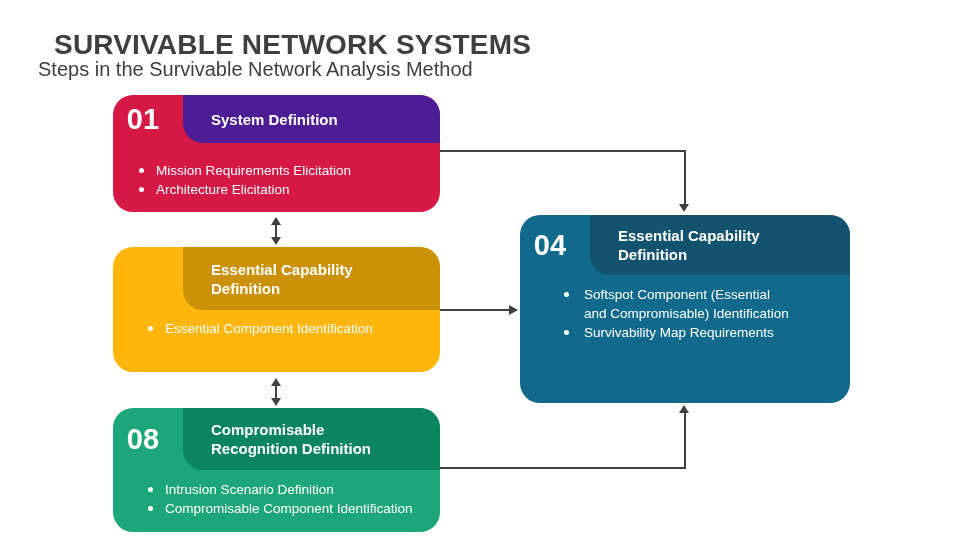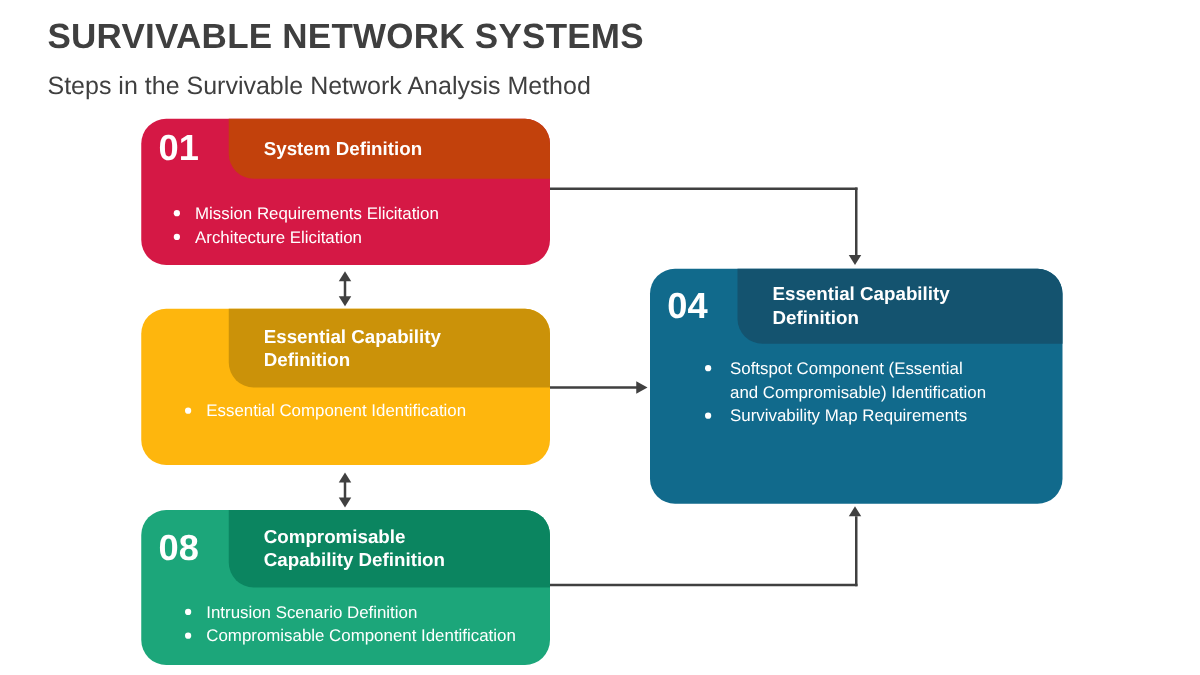--- a/index.html
+++ b/index.html
@@ -4,21 +4,21 @@
 <style>
   html,body{margin:0;padding:0;}
   body{
     width:960px;height:540px;position:relative;overflow:hidden;
     background:var(--background,#fff);
     font-family:"Liberation Sans", sans-serif;
   }
   .stage{position:absolute;left:0;top:0;width:960px;height:540px;}
 
   .slide-title{
-    position:absolute;left:38px;top:13px;margin:0;
+    position:absolute;left:38px;top:13px;margin:16px;
     font-size:28px;font-weight:bold;color:var(--heading,#3F3F3F);
     letter-spacing:.2px;
     text-align:center;
   }
   .slide-subtitle{
     position:absolute;left:38px;top:58px;margin:0;
     font-size:20px;font-weight:normal;color:var(--heading,#3F3F3F);
   }
 
   .card{
@@ -58,42 +58,42 @@
 </style>
 </head>
 <body>
 
 <div class="stage">
 
   <h1 class="slide-title">SURVIVABLE NETWORK SYSTEMS</h1>
   <h2 class="slide-subtitle">Steps in the Survivable Network Analysis Method</h2>
 
   <div class="card" style="left: 113px; top: 95px; width: 327px; height: 117px; background-color: rgb(213, 24, 69);">
-    <div class="card-header" style="height: 48px; background-color: #c2410c;">
+    <div class="card-header" style="height: 48px; background-color: #4c1d95;">
       <div class="card-title">System Definition</div>
     </div>
     <div class="card-num" style="height:48px;">01</div>
     <ul class="bullets" style="left:26px;right:12px;top:66px;">
       <li>Mission Requirements Elicitation</li>
       <li>Architecture Elicitation</li>
     </ul>
   </div>
 
   <div class="card" style="left: 113px; top: 247px; width: 327px; height: 125px; background-color: rgb(254, 182, 13);">
     <div class="card-header" style="height: 63px; background-color: rgb(203, 146, 9);">
       <div class="card-title">Essential Capability Definition</div>
     </div>
     <ul class="bullets" style="left:35px;right:12px;top:72px;">
       <li>Essential Component Identification</li>
     </ul>
   </div>
 
   <div class="card" style="left: 113px; top: 408px; width: 327px; height: 124px; background-color: rgb(28, 166, 122);">
     <div class="card-header" style="height: 62px; background-color: rgb(11, 133, 96);">
-      <div class="card-title">Compromisable Capability Definition</div>
+      <div class="card-title">Compromisable Recognition Definition</div>
     </div>
     <div class="card-num" style="height:62px;">08</div>
     <ul class="bullets" style="left:35px;right:12px;top:72px;">
       <li>Intrusion Scenario Definition</li>
       <li>Compromisable Component Identification</li>
     </ul>
   </div>
 
   <div class="card" style="left: 520px; top: 215px; width: 330px; height: 188px; background-color: rgb(17, 106, 140);">
     <div class="card-header" style="height: 60px; background-color: rgb(20, 83, 111);">

